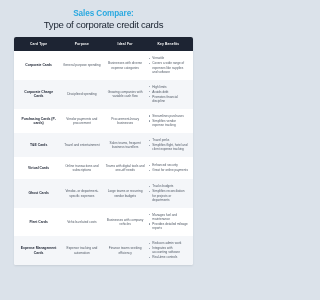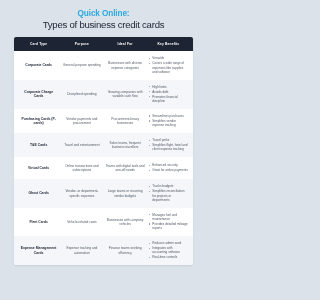--- a/index.html
+++ b/index.html
@@ -115,22 +115,22 @@
     border-radius: 50%;
   }
   .footer-space { height: 6px; }
 </style>
 </head>
 <body>
 
 <div class="page">
 
   <div class="titleblock">
-    <span class="title-accent">Quick Online:</span>
-    <span class="title-main">Types of business credit cards</span>
+    <span class="title-accent">Sales Compare:</span>
+    <span class="title-main">Type of corporate credit cards</span>
   </div>
 
   <div class="table-card">
 
     <div class="thead">
       <div class="th col-type">Card Type</div>
       <div class="th col-purp">Purpose</div>
       <div class="th col-ideal">Ideal For</div>
       <div class="th col-bene">Key Benefits</div>
     </div>

